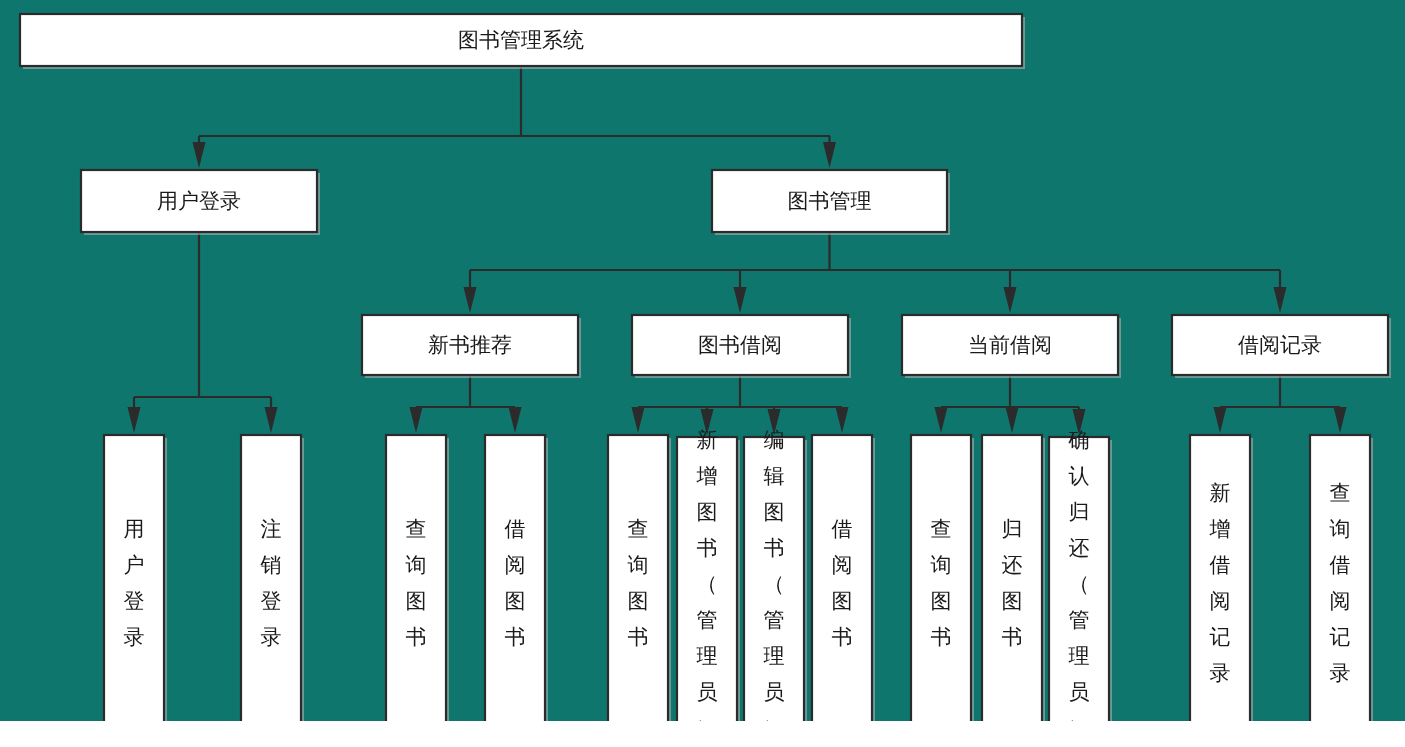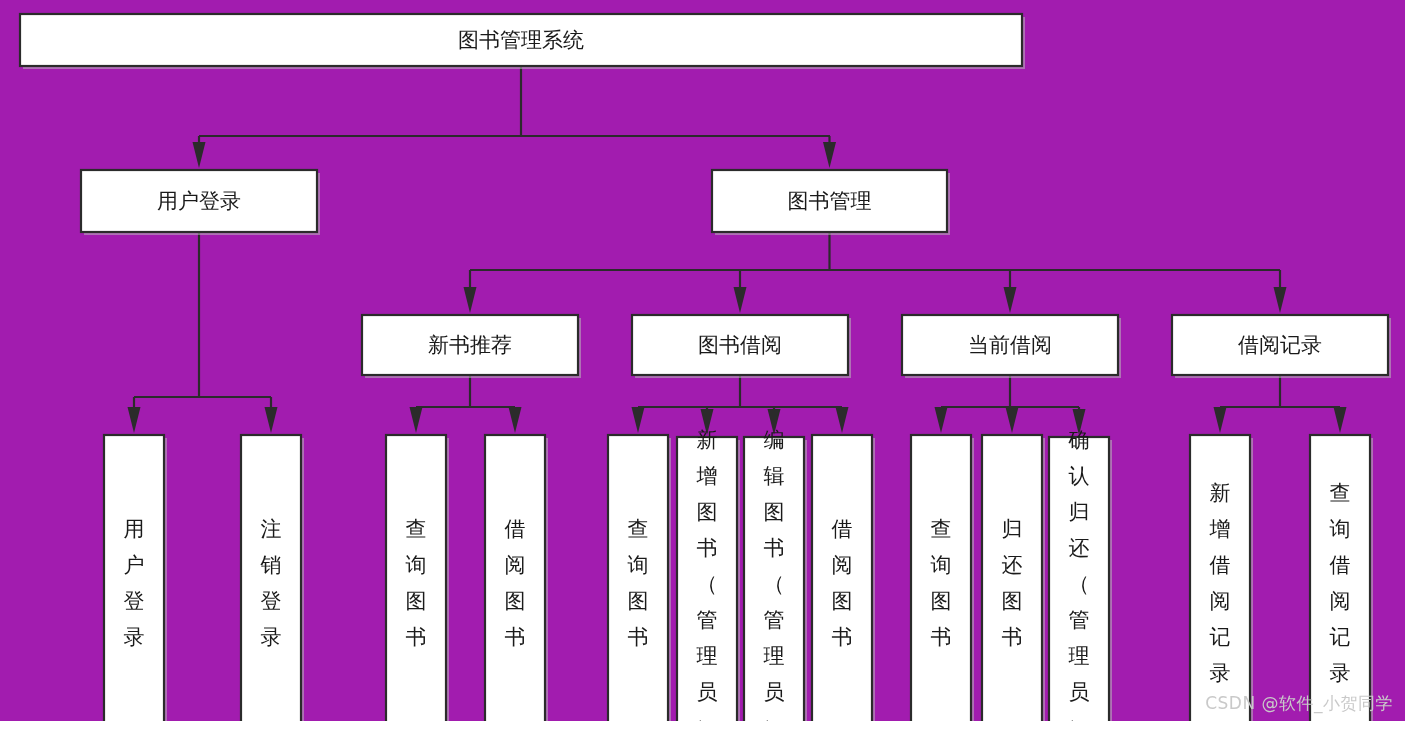--- a/index.html
+++ b/index.html
@@ -8,21 +8,21 @@
     padding: 0;
     background: #ffffff;
   }
   body {
     font-family: "DejaVu Sans", "Liberation Sans", sans-serif;
   }
   #diagram-root {
     position: relative;
     width: 1405px;
     height: 721px;
-    background: #a21caf;
+    background: #0f766e;
     overflow: hidden;
   }
   svg.diagram-canvas {
     position: absolute;
     left: 0;
     top: 0;
     width: 1405px;
     height: 747px;
   }
   .node-box {
@@ -237,14 +237,13 @@
           <rect x="1190" y="435" width="60" height="298" class="node-box"></rect>
           <text x="1220" y="494" class="node-label label-v"><tspan x="1220" y="494">新</tspan><tspan x="1220" y="530">增</tspan><tspan x="1220" y="566">借</tspan><tspan x="1220" y="602">阅</tspan><tspan x="1220" y="638">记</tspan><tspan x="1220" y="674">录</tspan></text>
         </g>
         <g>
           <rect x="1313" y="438" width="60" height="298" class="node-shadow"></rect>
           <rect x="1310" y="435" width="60" height="298" class="node-box"></rect>
           <text x="1340" y="494" class="node-label label-v"><tspan x="1340" y="494">查</tspan><tspan x="1340" y="530">询</tspan><tspan x="1340" y="566">借</tspan><tspan x="1340" y="602">阅</tspan><tspan x="1340" y="638">记</tspan><tspan x="1340" y="674">录</tspan></text>
         </g>
       </g>
   </svg>
-  <div class="watermark">CSDN @软件_小贺同学</div>
 </div>
 
 </body></html>

